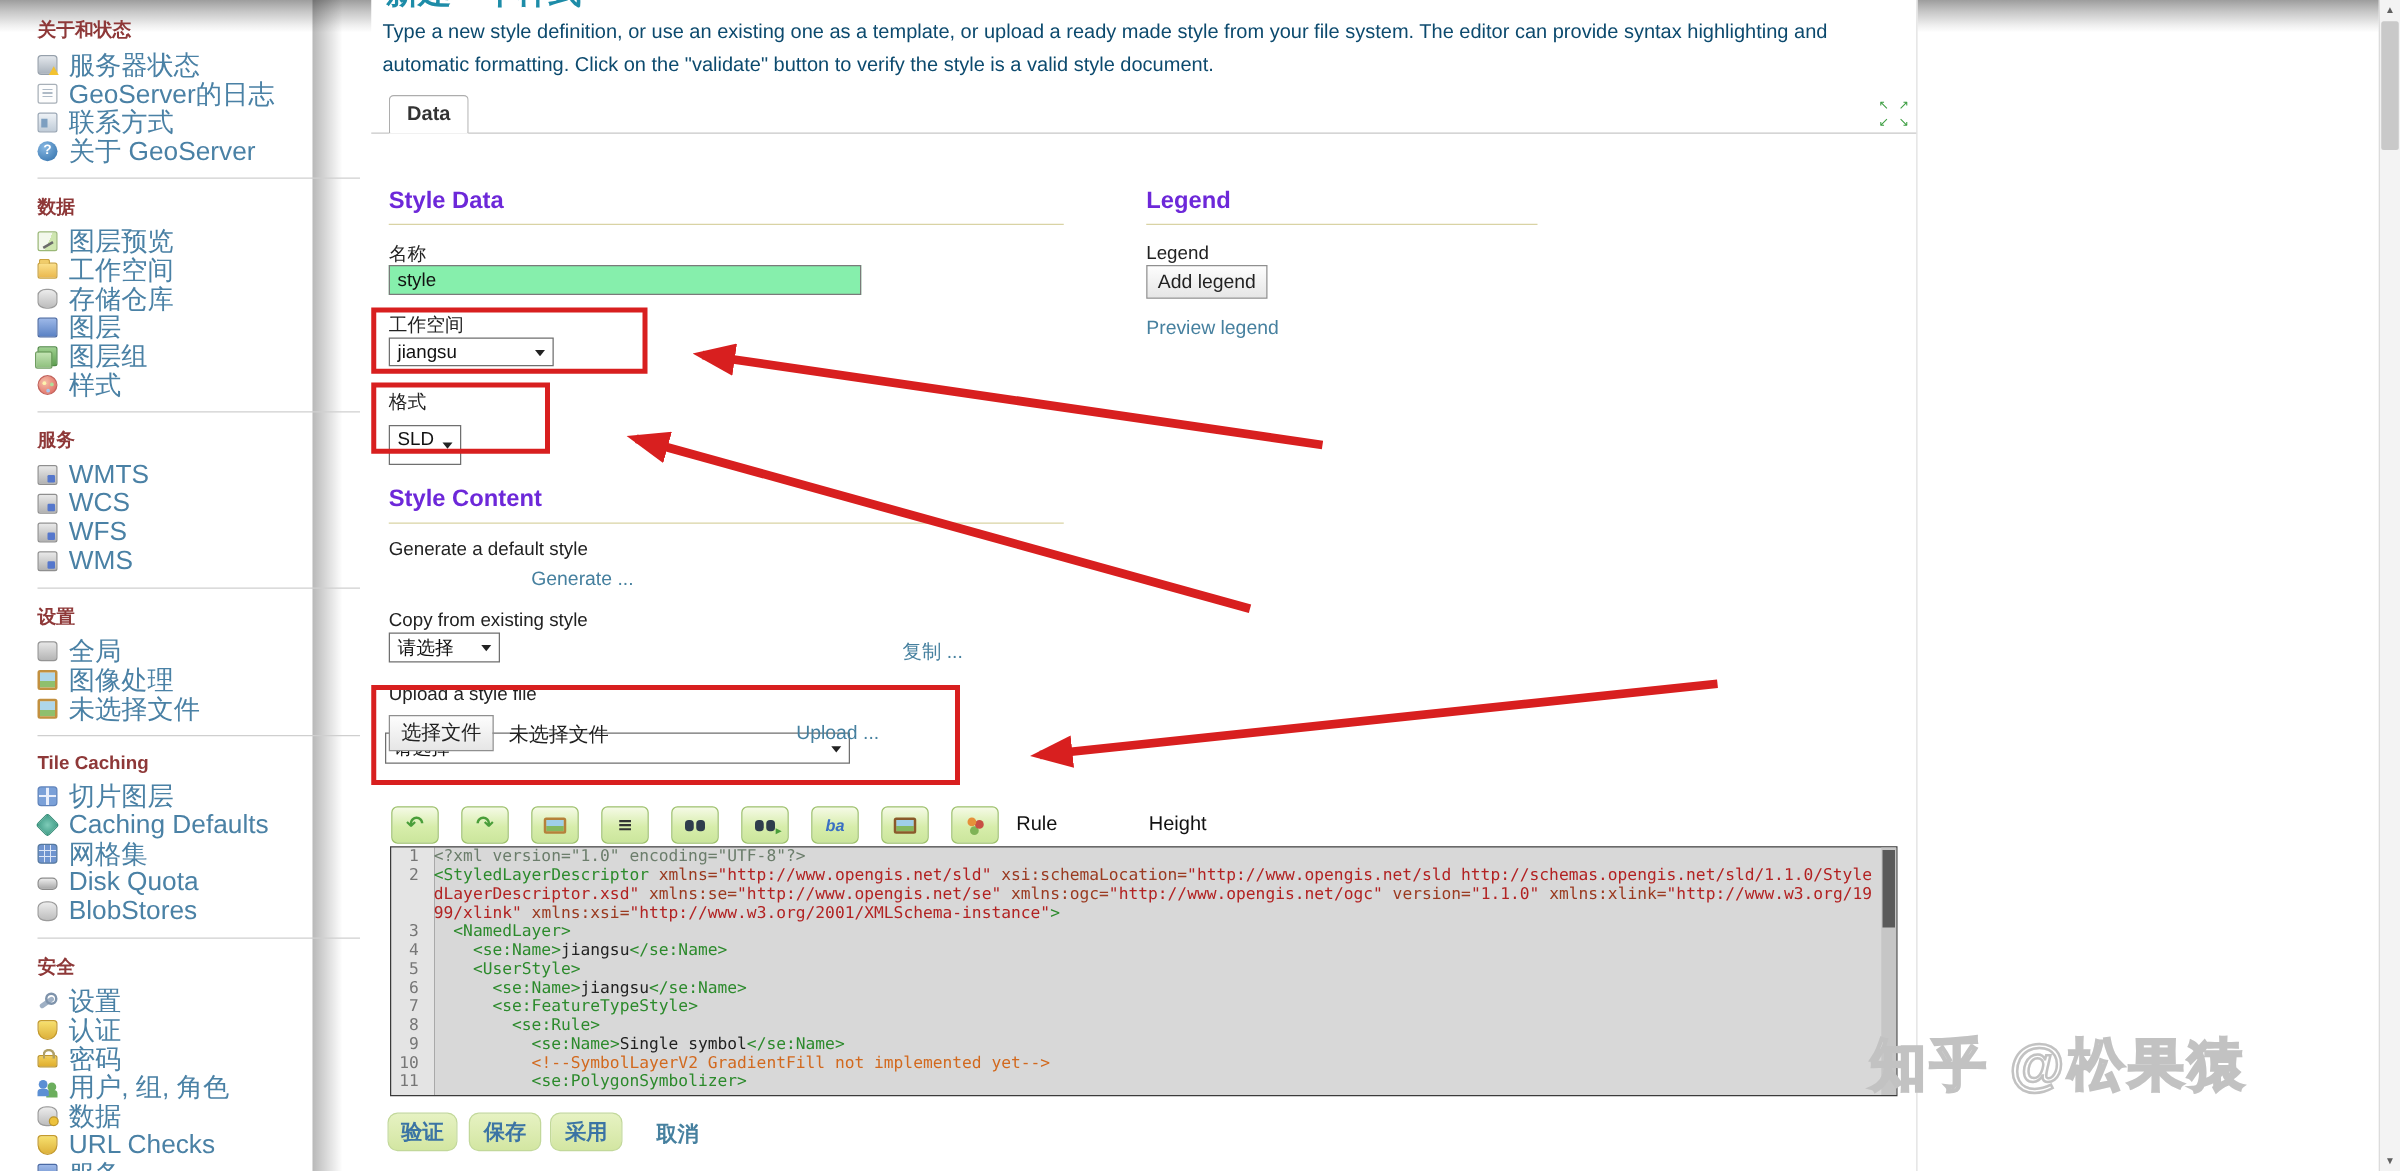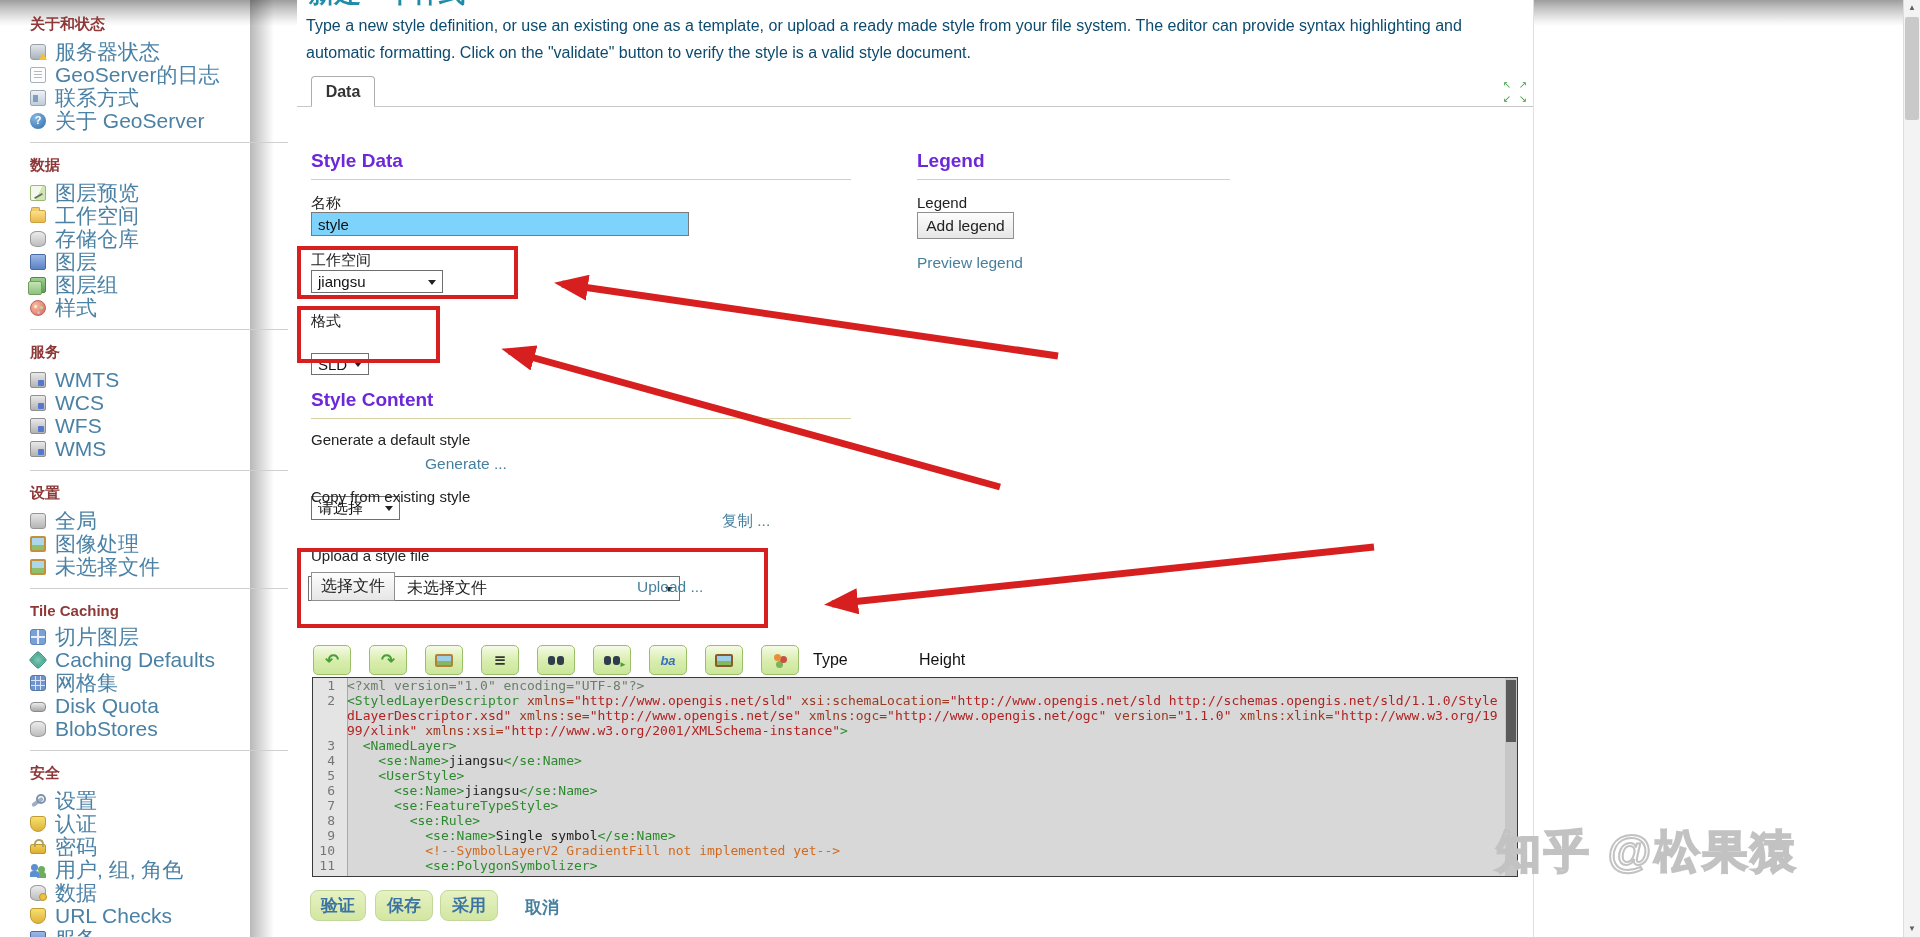--- a/index.html
+++ b/index.html
@@ -82,21 +82,21 @@
   #tab-line { left:0; top:106px; width:1236px; border-top:1px solid #c8c8c8; }
   #expand-editor { left:1204px; top:79px; width:30px; height:26px; display:grid;
     grid-template-columns:12px 12px; gap:1px 4px; color:#3f9f44; font-size:10px; line-height:11px;
     cursor:pointer; text-align:center; }
 
   .sec-heading { font-size:19px; font-weight:bold; color:#6d28d9; }
   .sec-underline { border-top:1px solid #d9d3a4; }
   .form-label { font-size:15px; color:#222; }
 
   .text-input { border:1px solid #7a7a7a; height:24px; font-size:15px; padding:0 6px;
-    font-family:"Liberation Sans",sans-serif; color:#111; background:#7dd3fc; }
+    font-family:"Liberation Sans",sans-serif; color:#111; background:#86efac; }
 
   .select { border:1px solid #6f6f6f; background:#fff; position:relative; font-size:15px;
     color:#111; padding:2px 20px 2px 6px; cursor:pointer; white-space:nowrap; overflow:hidden; }
   .select::after { content:''; position:absolute; right:6px; top:50%; margin-top:-2px;
     border:4px solid transparent; border-top:5px solid #222; }
 
   .gray-btn { border:1px solid #8f8f8f; background:linear-gradient(#fdfdfd,#e6e6e6);
     font-size:15.5px; color:#222; text-align:center; cursor:pointer;
     font-family:"Liberation Sans",sans-serif; }
   .link { color:#46809f; font-size:15.5px; cursor:pointer; text-decoration:none; }
@@ -315,21 +315,21 @@
     <h2 class="abs sec-heading" style="left:14px;top:150px;">Style Data</h2>
     <div class="abs sec-underline" style="left:14px;top:179px;width:540px;"></div>
 
     <label class="abs form-label" style="left:14px;top:194px;">名称</label>
     <input class="abs text-input" style="left: 14px; top: 212px; width: 378px;" value="style">
 
     <label class="abs form-label" style="left:14px;top:251px;">工作空间</label>
     <div class="abs select" style="left:14px;top:270px;width:132px;height:23px;"><span>jiangsu</span></div>
 
     <label class="abs form-label" style="left:14px;top:312px;">格式</label>
-    <div class="abs select" style="left:14px;top:330px;width:58px;height:22px;"><span>SLD</span></div>
+    <div class="abs select" style="left:14px;top:317px;width:58px;height:32px;"><span>SLD</span></div>
 
     <div class="abs red-box" style="left:0;top:246px;width:221px;height:53px;"></div>
     <div class="abs red-box" style="left:0;top:306px;width:143px;height:57px;"></div>
 
     <h2 class="abs sec-heading" style="left:620px;top:150px;">Legend</h2>
     <div class="abs sec-underline" style="left:620px;top:179px;width:313px;"></div>
     <label class="abs form-label" style="left:620px;top:194px;">Legend</label>
     <button class="abs gray-btn" style="left:620px;top:212px;width:97px;height:27px;">Add legend</button>
     <a class="abs link" style="left:620px;top:254px;">Preview legend</a>
 
@@ -371,21 +371,21 @@
     <button class="abs tb-btn" style="left:352px;top:645px;">
         <span class="case-txt">ba</span>
       </button>
     <button class="abs tb-btn" style="left:408px;top:645px;">
         <span class="mini-pic" style="border-color:#8a5a2a;"></span>
       </button>
     <button class="abs tb-btn" style="left:464px;top:645px;">
         <span class="palette-dots"></span>
       </button>
 
-    <span class="abs" id="font-label" style="left:516px;top:651px;">Type</span>
+    <span class="abs" id="font-label" style="left:516px;top:651px;">Rule</span>
     <div class="abs select" style="left:550px;top:648px;width:58px;height:25px;font-size:15px;"><span>12pt</span></div>
     <span class="abs" id="height-label" style="left:622px;top:651px;">Height</span>
     <div class="abs select" style="left:672px;top:648px;width:76px;height:25px;font-size:15px;"><span>300px</span></div>
 
     <div class="abs" id="editor">
         <div class="code-line">
           <span class="ln">1</span>
           <span class="lc"><span class="cm-meta">&lt;?xml version="1.0" encoding="UTF-8"?&gt;</span></span>
         </div>
         <div class="code-line">

